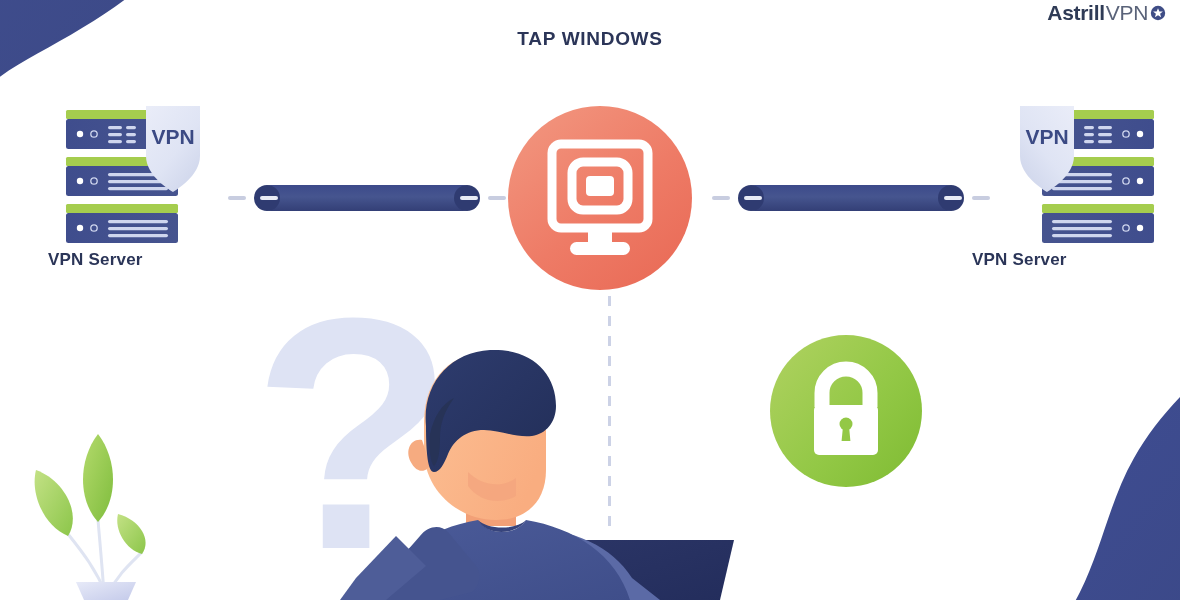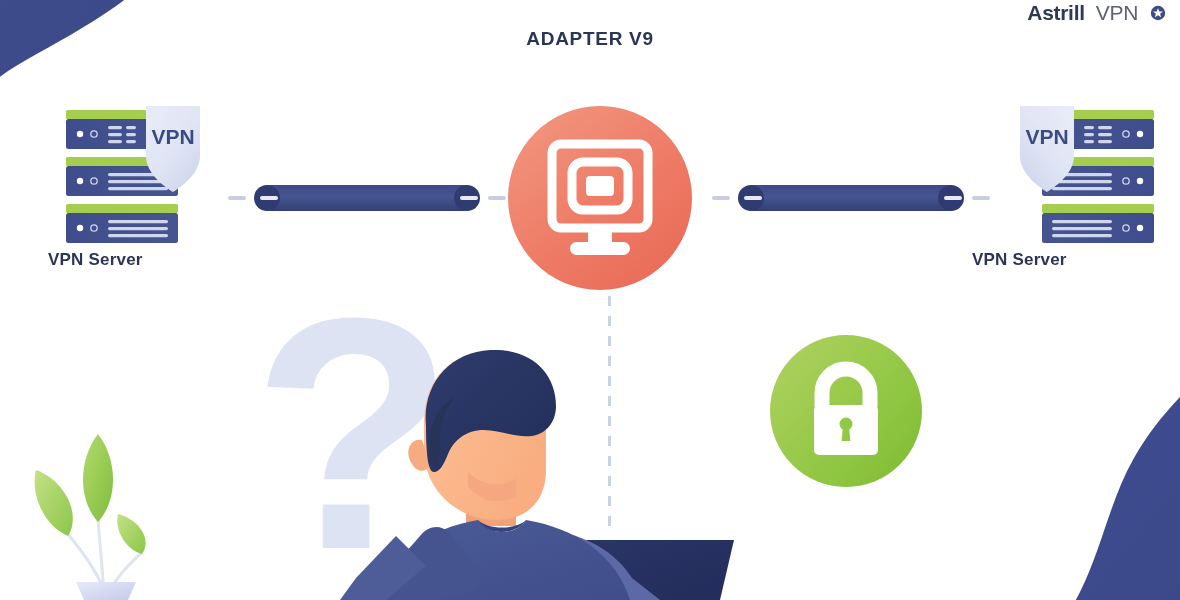--- a/index.html
+++ b/index.html
@@ -14,21 +14,21 @@
   #stage{position:relative;width:1180px;height:600px;overflow:hidden;background:#fff;}
 
   
   .blob{position:absolute;pointer-events:none;}
   #blob-tl{left:-150px;top:-230px;width:330px;height:480px;}
   #blob-br{right:-60px;bottom:-120px;width:330px;height:400px;}
 
   
   #logo{
     position:absolute;right:14px;top:2px;
-    display:flex;align-items:center;gap:11px;
+    display:flex;align-items:center;gap:1px;
     font-size:21px;letter-spacing:-.3px;line-height:1;
   }
   #logo .l-astrill{font-weight:bold;color:#2f3b56;}
   #logo .l-vpn{font-weight:400;color:#5a6379;}
   #logo .l-star{margin-left:1px;display:block;}
 
   
   #title{
     position:absolute;left:0;right:0;top:26px;
     text-align:center;
@@ -106,21 +106,21 @@
   <div id="logo">
     <span class="l-astrill">Astrill</span>
       <span class="l-vpn">VPN</span>
     <svg class="l-star" width="16" height="16" viewBox="0 0 16 16" xmlns="http://www.w3.org/2000/svg">
       <circle cx="8" cy="8" r="7.2" fill="#3f4d86"></circle>
       <path d="M8 3.2 L9.35 6.5 L12.9 6.6 L10.1 8.8 L11.1 12.2 L8 10.2 L4.9 12.2 L5.9 8.8 L3.1 6.6 L6.65 6.5 Z" fill="#ffffff"></path>
     </svg>
   </div>
 
   <div id="title">
-    <span class="t-line">ADAPTER V9</span>
+    <span class="t-line">TAP WINDOWS</span>
   </div>
 
   <div class="server-group" id="server-left">
     <svg class="server-art" viewBox="0 0 200 150" xmlns="http://www.w3.org/2000/svg">
       <defs>
         <linearGradient id="gRack" x1="0" y1="0" x2="1" y2="0">
           <stop offset="0%" stop-color="#3f4d8d"></stop>
           <stop offset="100%" stop-color="#46548f"></stop>
         </linearGradient>
         <linearGradient id="gShield" x1="0.1" y1="0" x2="0.9" y2="1">

